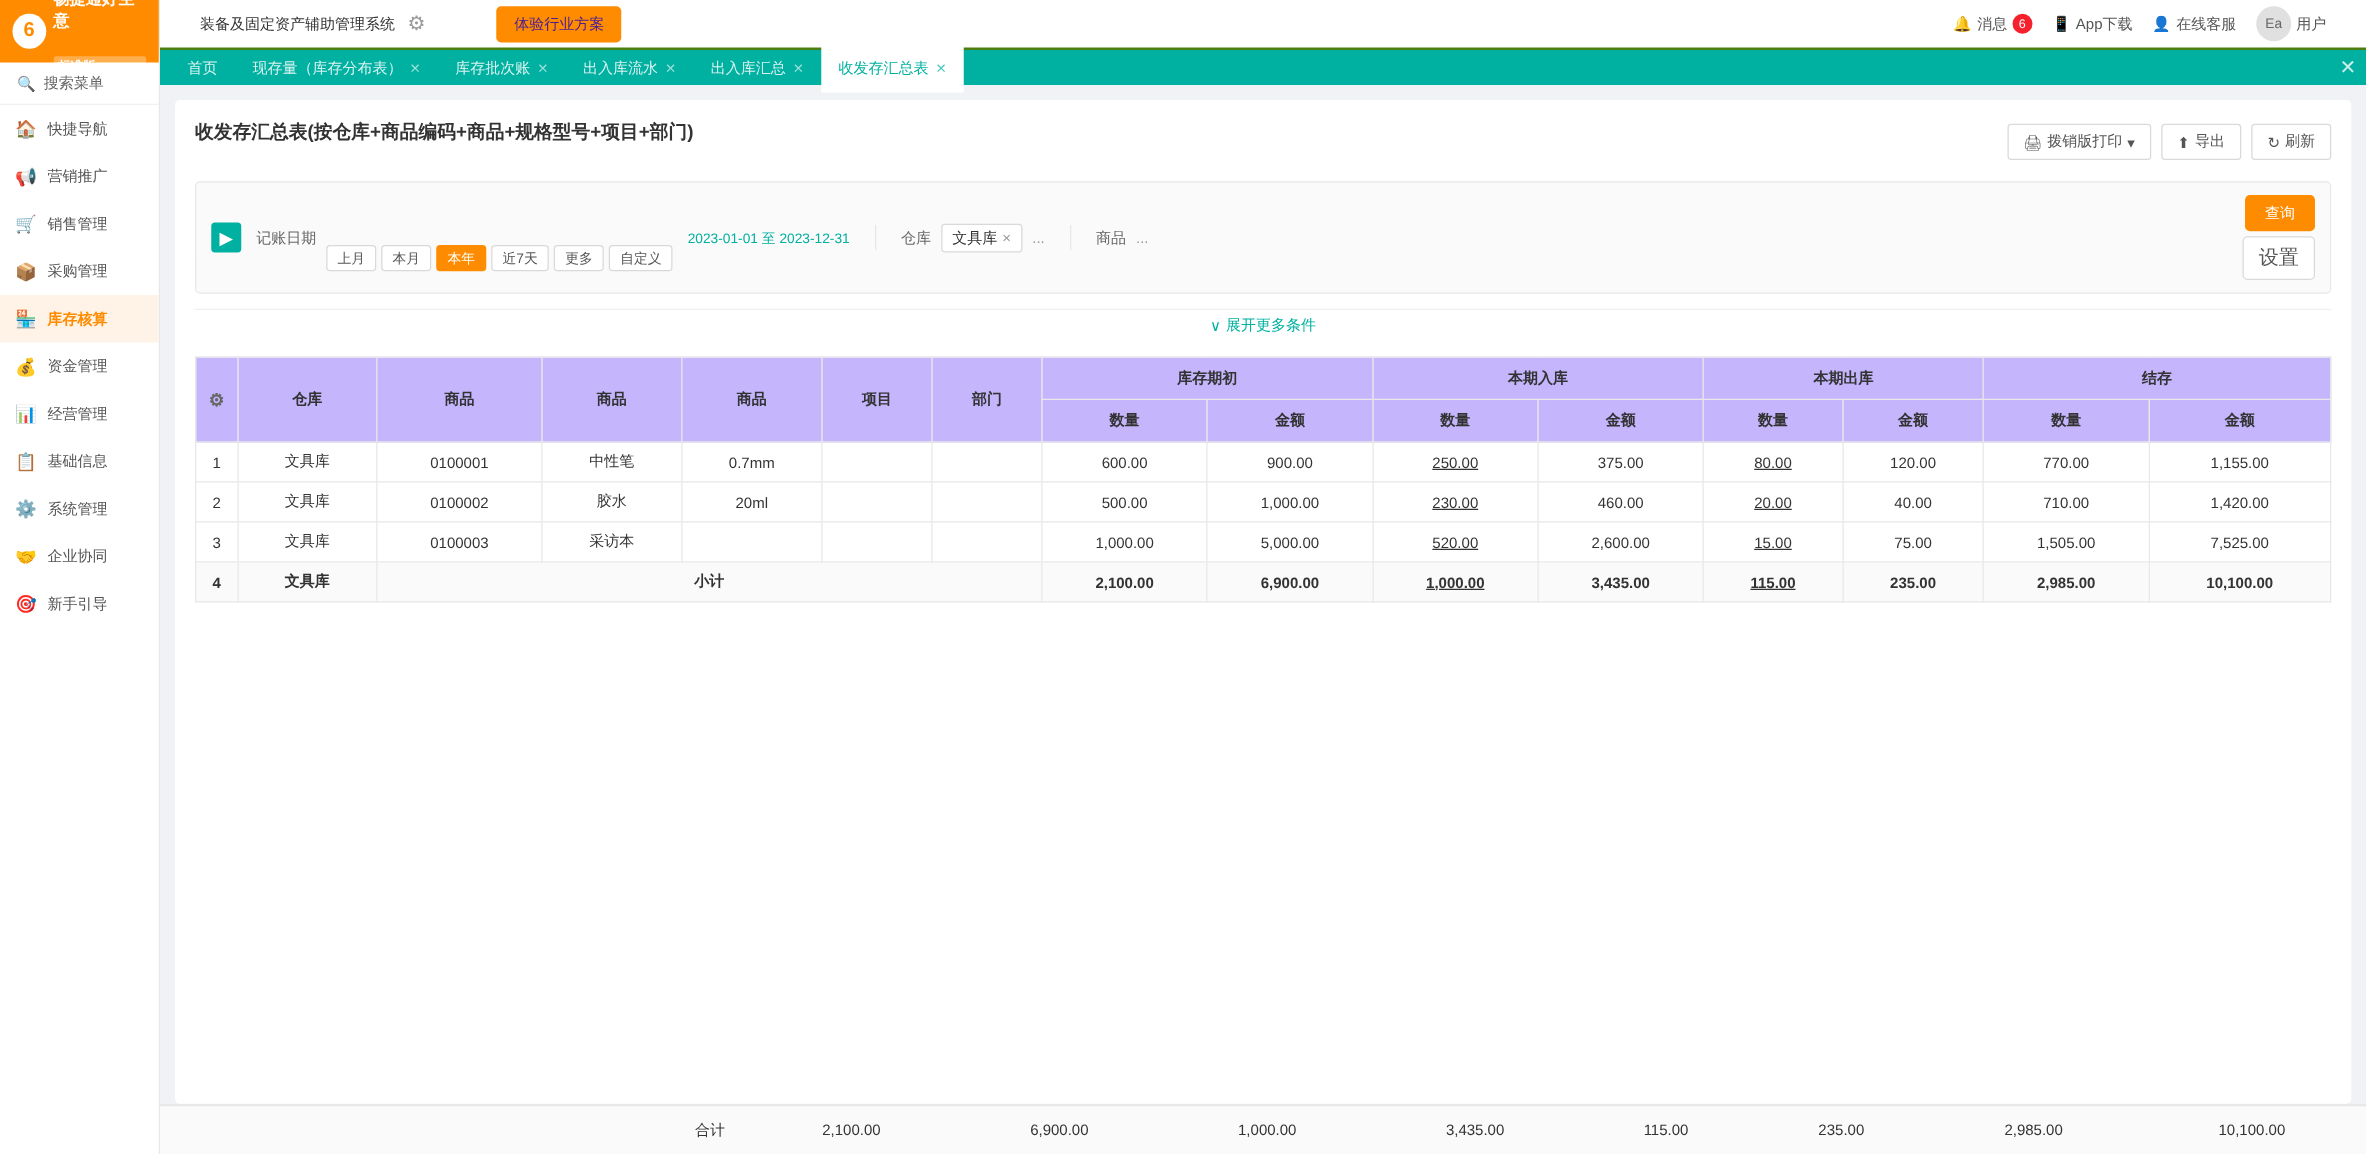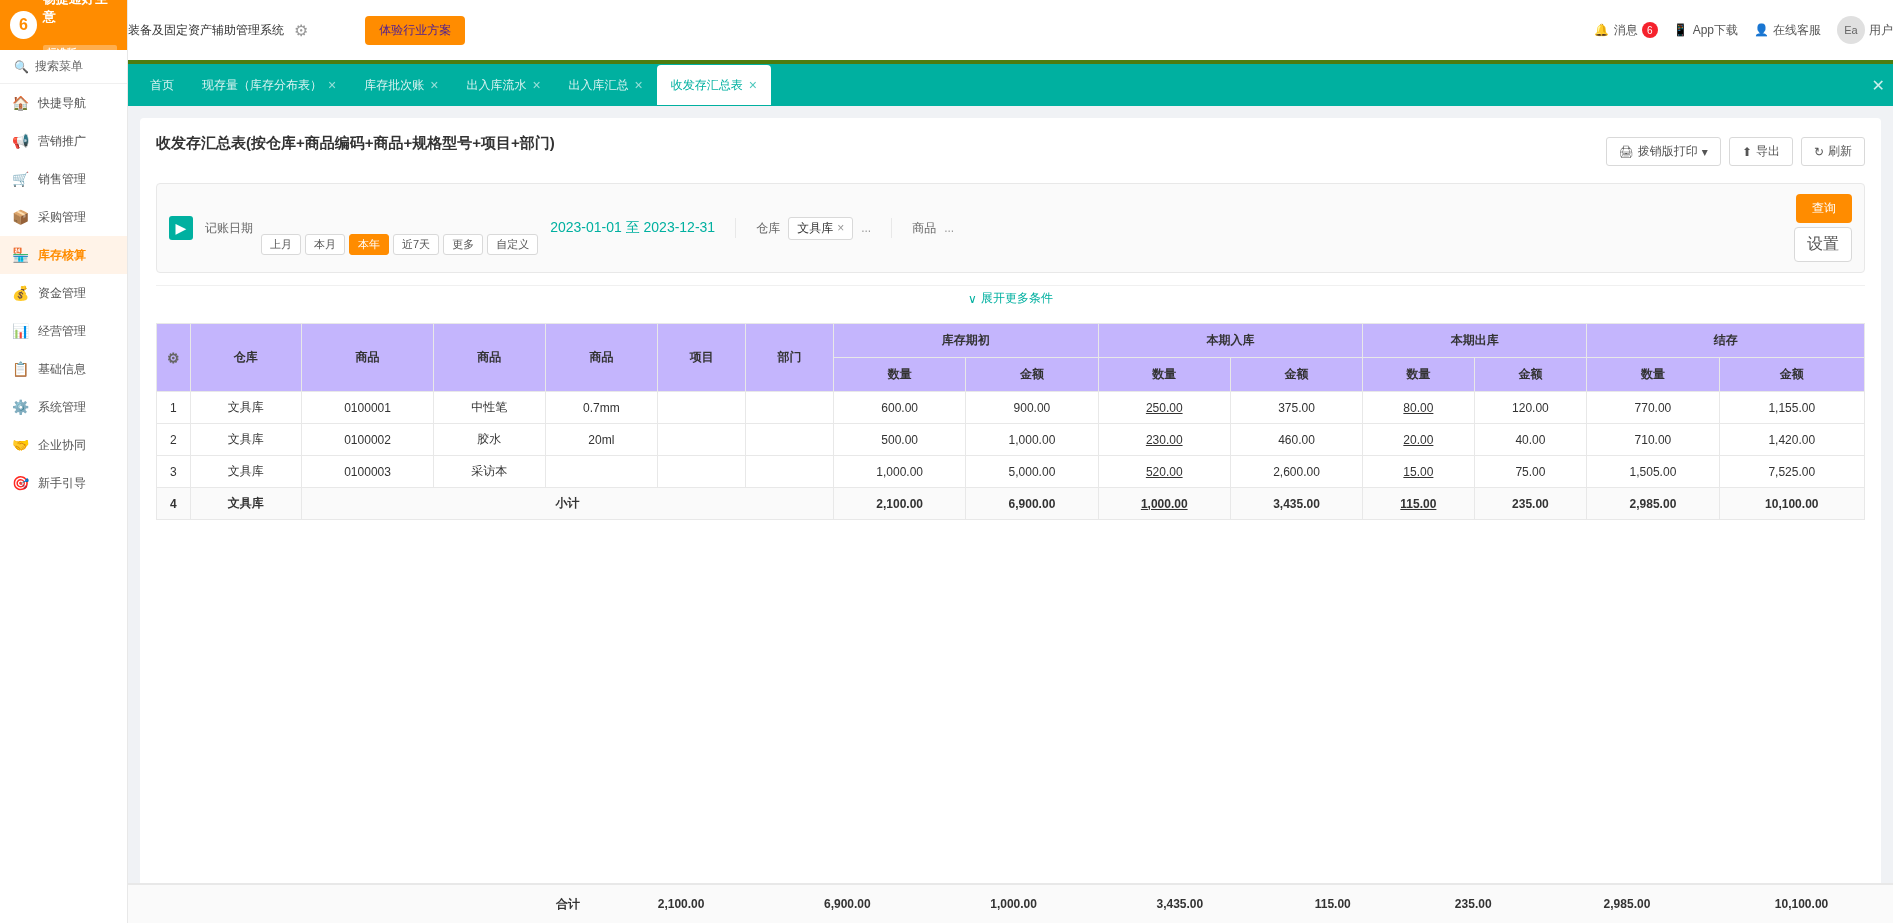--- a/index.html
+++ b/index.html
@@ -14,51 +14,51 @@
     .sidebar-search span { margin-left: 6px; }
     .sidebar-item { padding: 10px 12px; display: flex; align-items: center; cursor: pointer; color: #555; transition: background 0.2s; }
     .sidebar-item.active { background: #fff3e8; color: #ff8c00; font-weight: bold; }
     .sidebar-item .item-icon { width: 18px; height: 18px; margin-right: 8px; display: flex; align-items: center; justify-content: center; font-size: 14px; }
     .sidebar-item .item-label { font-size: 12px; }
 
     
     .main { margin-left: 128px; display: flex; flex-direction: column; height: 100vh; }
 
     
-    .top-header { height: 64px; background: #fff; border-bottom: 4px solid #4d7c0f; display: flex; align-items: center; justify-content: space-between; padding: 0 0; }
+    .top-header { height: 40px; background: #fff; border-bottom: 2px solid #4d7c0f; display: flex; align-items: center; justify-content: space-between; padding: 0 32px; }
     .top-header-left { display: flex; align-items: center; gap: 10px; }
     .settings-icon { color: #999; cursor: pointer; font-size: 16px; }
     .trial-btn { background: #ff8c00; color: #4c1d95; border: none; padding: 6px 14px; border-radius: 4px; cursor: pointer; font-size: 12px; margin-left: 47px; }
     .top-header-right { display: flex; align-items: center; gap: 16px; }
     .header-action { display: flex; align-items: center; gap: 4px; color: #555; cursor: pointer; font-size: 12px; }
     .badge { background: #f5222d; color: #fff; border-radius: 50%; width: 16px; height: 16px; display: flex; align-items: center; justify-content: center; font-size: 10px; }
     .user-avatar { width: 28px; height: 28px; background: #e0e0e0; border-radius: 50%; display: flex; align-items: center; justify-content: center; font-size: 11px; color: #666; }
 
     
-    .tab-bar { background: #00b0a0; display: flex; align-items: center; height: 42px; padding: 0 8px; text-align: right; }
+    .tab-bar { background: #00b0a0; display: flex; align-items: center; height: 28px; padding: 0 8px; text-align: right; }
     .tab-item { display: flex; align-items: center; padding: 0 14px; height: 40px; color: rgba(255,255,255,0.85); cursor: pointer; font-size: 12px; position: relative; gap: 6px; }
     .tab-item.active { background: #fff; color: #00b0a0; border-radius: 4px 4px 0 0; }
     .tab-close { font-size: 14px; opacity: 0.7; }
     .tab-bar-close { margin-left: auto; color: #fff; cursor: pointer; font-size: 16px; opacity: 0.8; }
 
     
     .page-content { flex: 1; background: #f0f2f5; overflow-y: auto; }
     .page-inner { margin: 12px; background: #fff; border-radius: 4px; padding: 16px; min-height: calc(100vh - 120px); }
 
     .page-title { font-size: 15px; font-weight: bold; color: #333; margin-bottom: 16px; }
 
     
     .filter-bar { display: flex; align-items: center; background: #fafafa; border: 1px solid #e8e8e8; border-radius: 4px; padding: 10px 12px; margin-bottom: 12px; }
     .filter-expand-btn { width: 24px; height: 24px; background: #00b0a0; color: #fff; border: none; border-radius: 3px; cursor: pointer; display: flex; align-items: center; justify-content: center; margin-right: 12px; font-size: 14px; }
     .filter-group { display: flex; align-items: center; gap: 8px; flex: 1; }
     .filter-label { color: #666; font-size: 12px; white-space: nowrap; }
     .date-btns { display: flex; gap: 4px; margin-top: 32px; }
     .date-btn { padding: 2px 8px; border: 1px solid #d9d9d9; background: #fff; cursor: pointer; border-radius: 3px; font-size: 11px; color: #555; }
     .date-btn.active { background: #ff8c00; color: #fff; border-color: #ff8c00; }
-    .date-range { color: #00b0a0; font-size: 14px; margin-left: 4px; }
+    .date-range { color: #00b0a0; font-size: 11px; margin-left: 4px; }
     .filter-divider { width: 1px; background: #e8e8e8; height: 20px; margin: 0 12px; }
     .warehouse-tag { display: flex; align-items: center; background: #fff; border: 1px solid #d9d9d9; padding: 2px 8px; border-radius: 3px; font-size: 12px; gap: 4px; }
     .tag-close { color: #999; cursor: pointer; }
     .filter-more { color: #999; cursor: pointer; font-size: 12px; }
     .query-btn { background: #ff8c00; color: #fff; border: none; padding: 6px 16px; border-radius: 4px; cursor: pointer; font-size: 12px; margin-left: auto; }
     .settings-btn { background: #fff; color: #555; border: 1px solid #d9d9d9; padding: 6px 12px; border-radius: 4px; cursor: pointer; font-size: 16px; }
 
     
     .expand-row { display: flex; align-items: center; justify-content: center; padding: 4px 0; color: #00b0a0; cursor: pointer; font-size: 12px; gap: 4px; border-top: 1px solid #f0f0f0; margin-bottom: 12px; }
     .toolbar-btn { display: flex; align-items: center; gap: 4px; padding: 5px 12px; border: 1px solid #d9d9d9; background: #fff; cursor: pointer; border-radius: 3px; font-size: 12px; color: #555; }
@@ -69,21 +69,21 @@
     .data-table td { border: 1px solid #e8e8e8; padding: 7px 10px; text-align: center; color: #333; }
     .data-table .subtotal-row td { font-weight: bold; background: #fafafa; }
     .underline-link { text-decoration: underline; color: #333; cursor: pointer; text-align: right; }
     .col-settings { width: 30px; background: #f0f5ff; }
     .settings-gear { color: #666; cursor: pointer; font-size: 14px; }
 
     
     .footer-total { position: fixed; bottom: 0; left: 128px; right: 0; background: #fafafa; border-top: 2px solid #e8e8e8; display: flex; align-items: center; height: 40px; font-size: 12px; }
     .footer-total td { border: none; padding: 0 10px; font-weight: bold; }
     .footer-table { width: 100%; border-collapse: collapse; }
-    .footer-table td { padding: 8px 10px; text-align: center; font-size: 12px; font-weight: bold; color: #333; }
+    .footer-table td { padding: 8px 10px; text-align: center; font-size: 12px; font-weight: normal; color: #333; }
 
     .page-header-actions { display: flex; align-items: center; justify-content: space-between; margin-bottom: 14px; }
     .page-header-right { display: flex; gap: 8px; align-items: center; }
   </style>
 </head>
 <body>
 
 <div class="sidebar">
   <div class="sidebar-logo">
     <div class="logo-icon">6</div>

